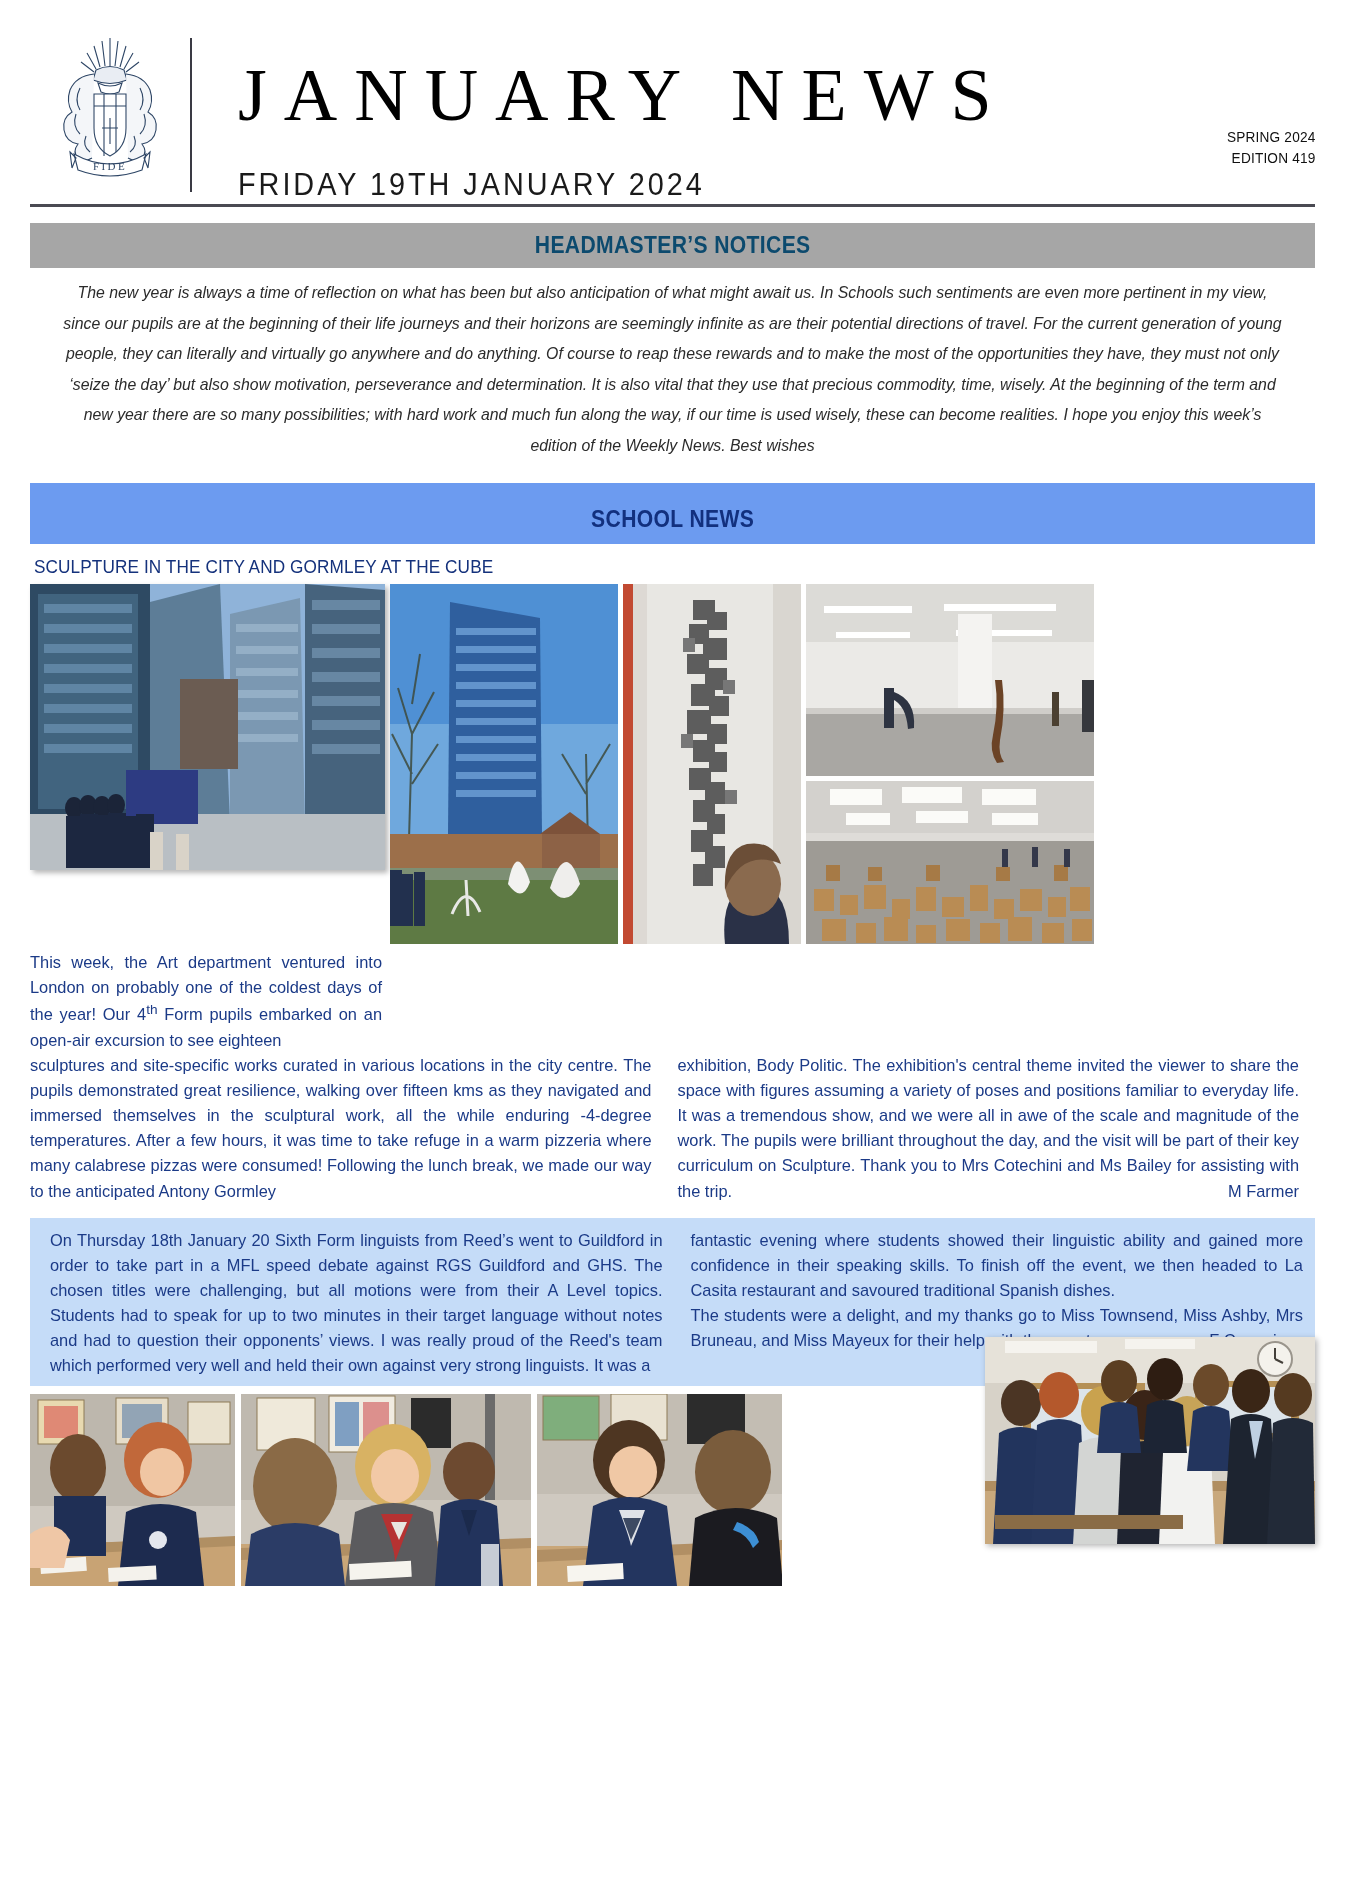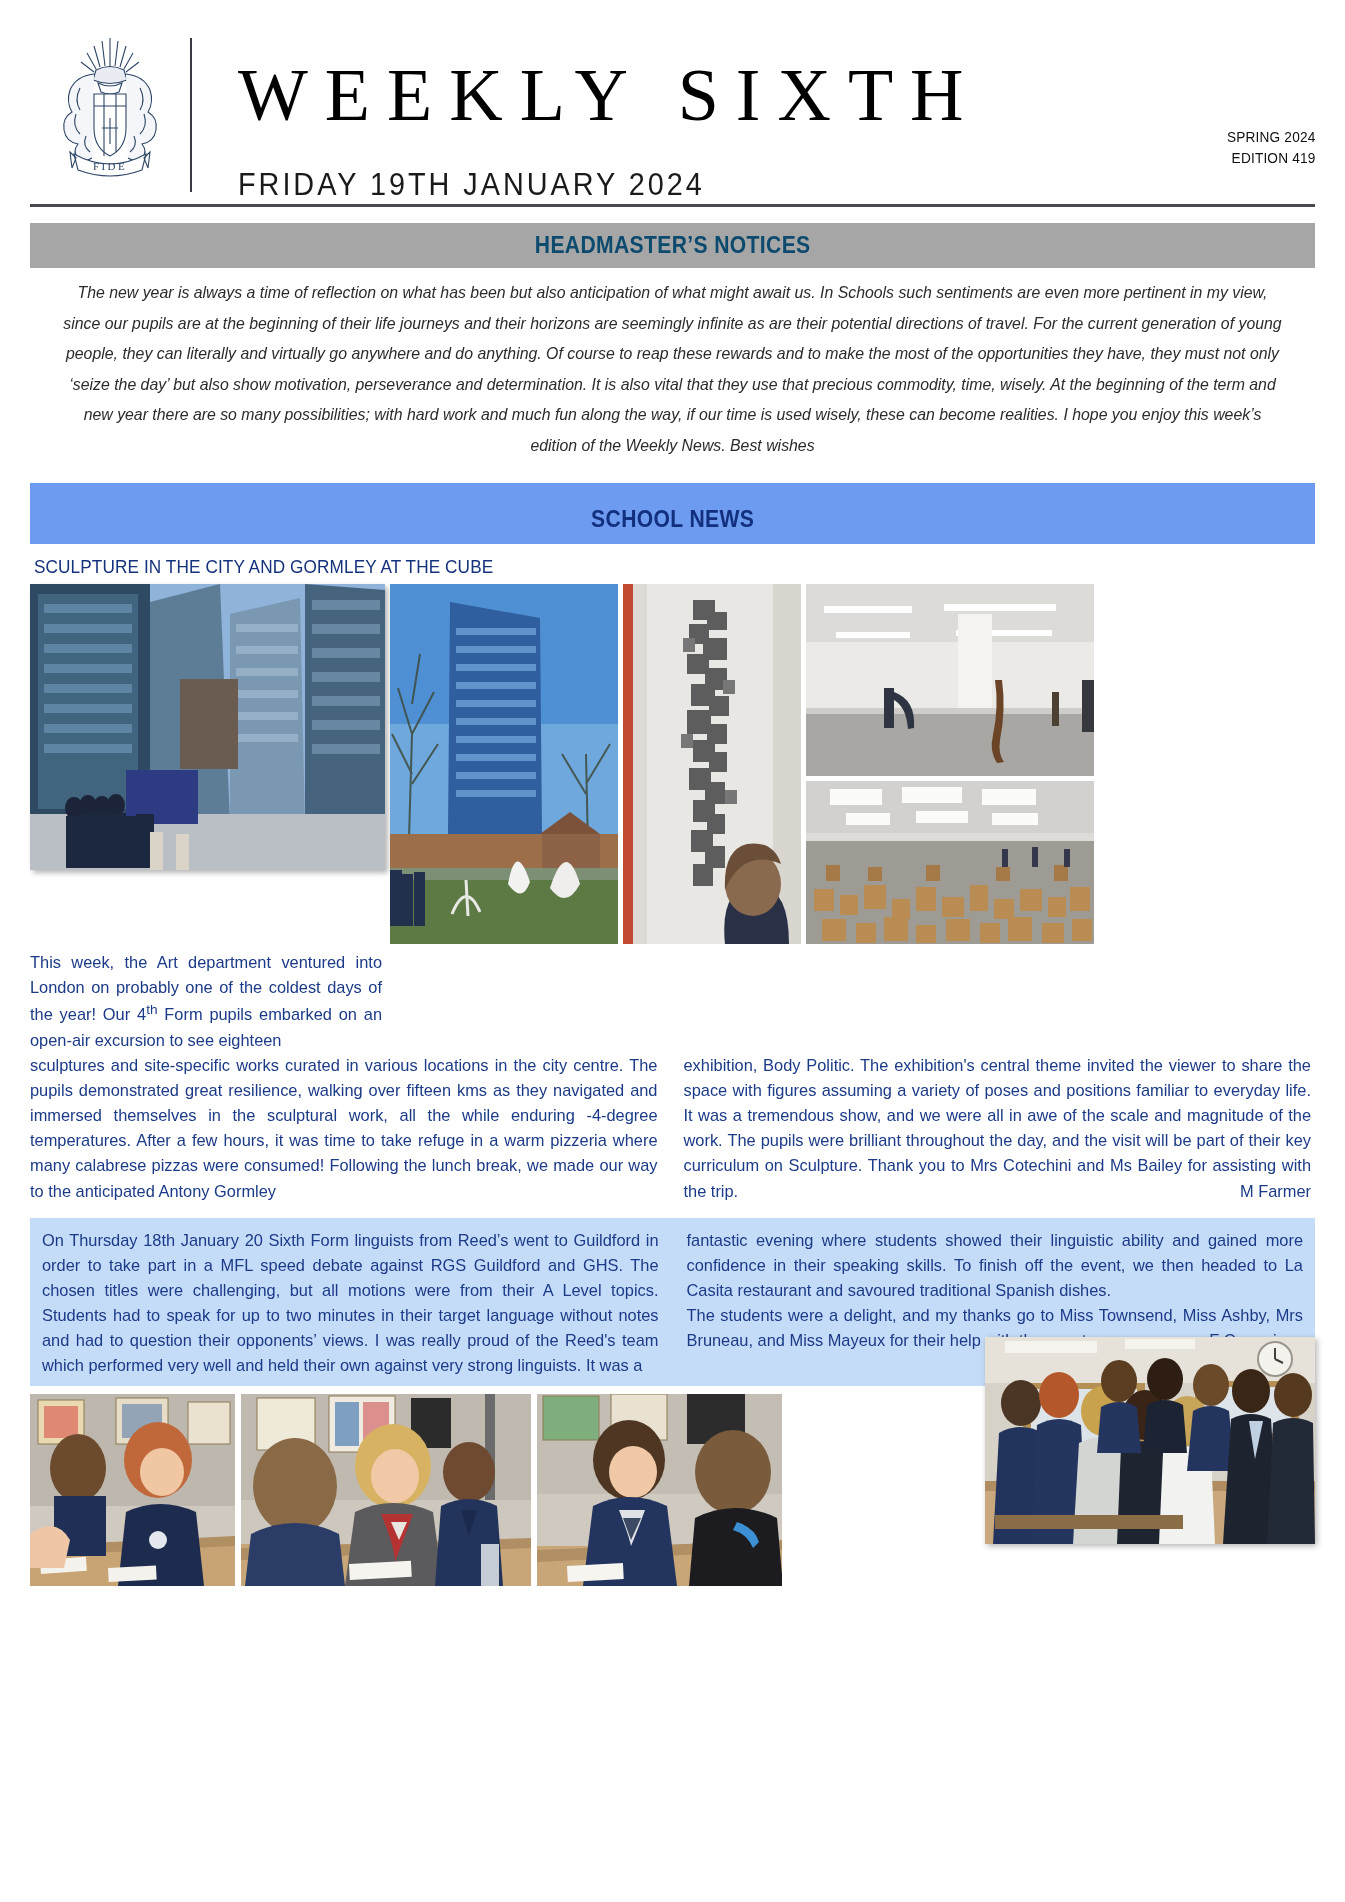--- a/index.html
+++ b/index.html
@@ -133,21 +133,21 @@
   .p-a { width: 355px; height: 286px; box-shadow: 3px 3px 5px rgba(0,0,0,.28); }
   .p-b { width: 228px; height: 360px; }
   .p-c { width: 178px; height: 360px; }
   .p-right { display: flex; flex-direction: column; gap: 5px; width: 288px; }
   .p-d { height: 192px; }
   .p-e { height: 163px; }
 
   
   .art1 {
     position: relative;
-    margin: 6px 34px 0 30px;
+    margin: 6px 46px 0 30px;
     color: #1b3a87;
     font-size: 16.4px;
     line-height: 1.53;
   }
   .art1 .wrapcol {
     width: 352px;
     float: left;
     text-align: justify;
     margin-right: 0;
   }
@@ -172,20 +172,21 @@
     margin-bottom: 7px;
   }
   .cafe-head span { display:inline-block; transform: scaleX(0.93); transform-origin:left; }
   .cafe-cols {
     column-count: 2;
     column-gap: 28px;
     color: #1b3a87;
     font-size: 16.4px;
     line-height: 1.53;
     text-align: justify;
+    margin-left: 8px;
   }
   .cafe-cols p { margin: 0; }
 
   
   .photos2 {
     margin: 8px 30px 0 30px;
     display: flex;
     gap: 6px;
     align-items: flex-start;
     height: 215px;
@@ -229,21 +230,21 @@
         <path d="M24 122 q18 10 36 10 q18 0 36 -10 l-4 16 q-32 12 -64 0 z" fill="#ffffff"></path>
         <path d="M20 120 l6 6 l-4 10 z M100 120 l-6 6 l4 10 z"></path>
       </g>
       <text x="60" y="138" font-family="Liberation Serif, serif" font-size="11" letter-spacing="2.4" text-anchor="middle" fill="#2e4666">FIDE</text>
     </svg>
   </div>
 
   <div class="vrule"></div>
 
   <div class="title-block">
-    <div class="wn-title">WEEKLY SIXTH</div>
+    <div class="wn-title">JANUARY NEWS</div>
     <div class="wn-date">FRIDAY 19TH JANUARY 2024</div>
     <div class="edition-block">
       <div>SPRING 2024</div>
       <div>EDITION 419</div>
     </div>
   </div>
 </div>
 
 <div class="rule-main"></div>
 

